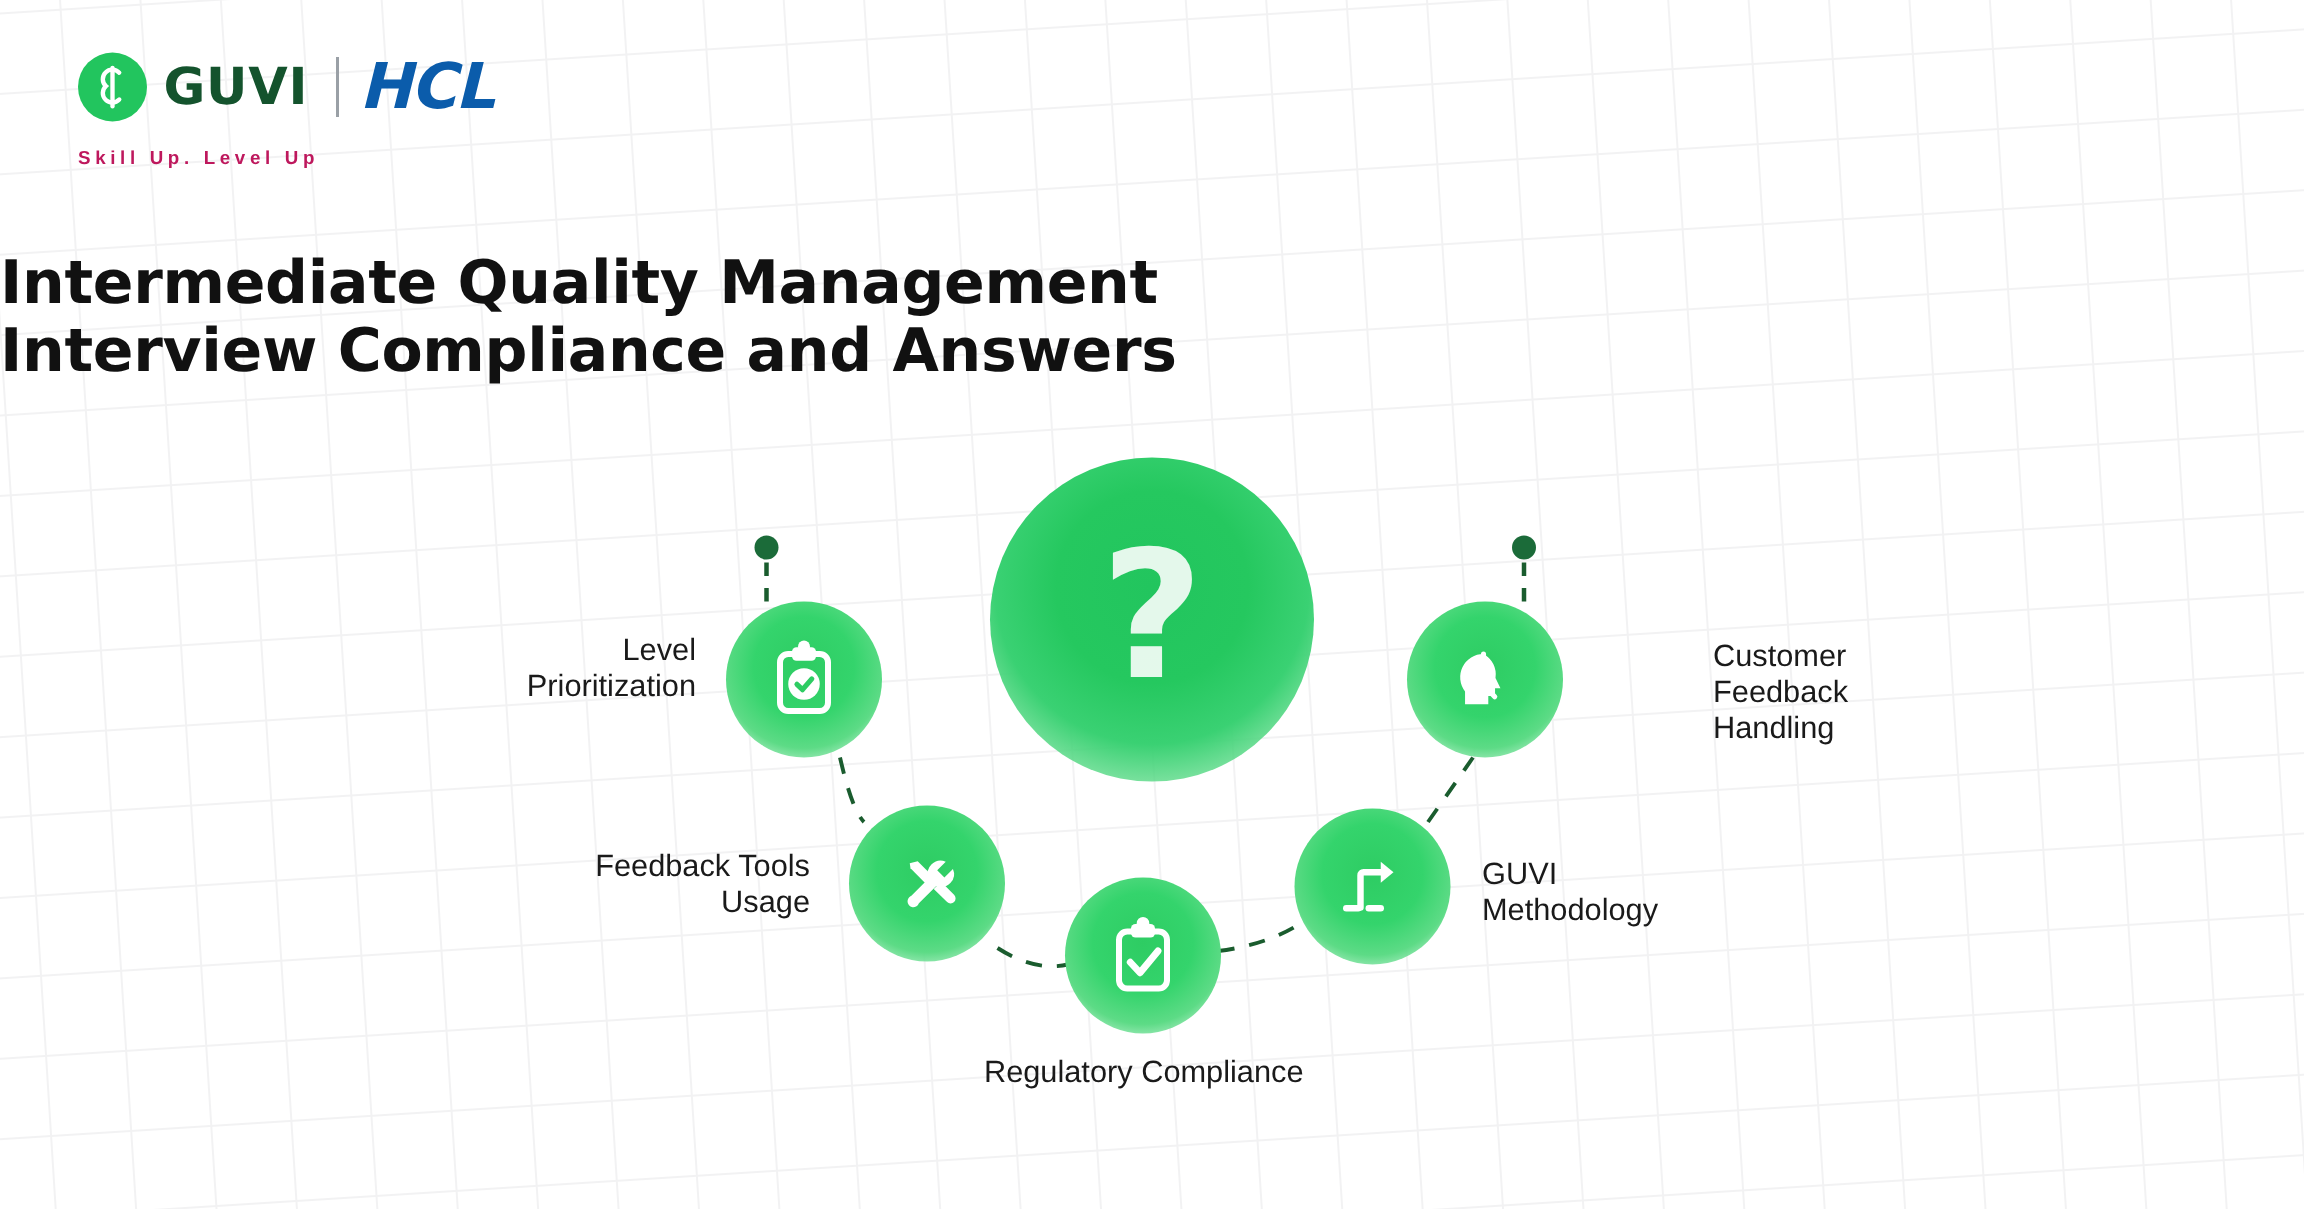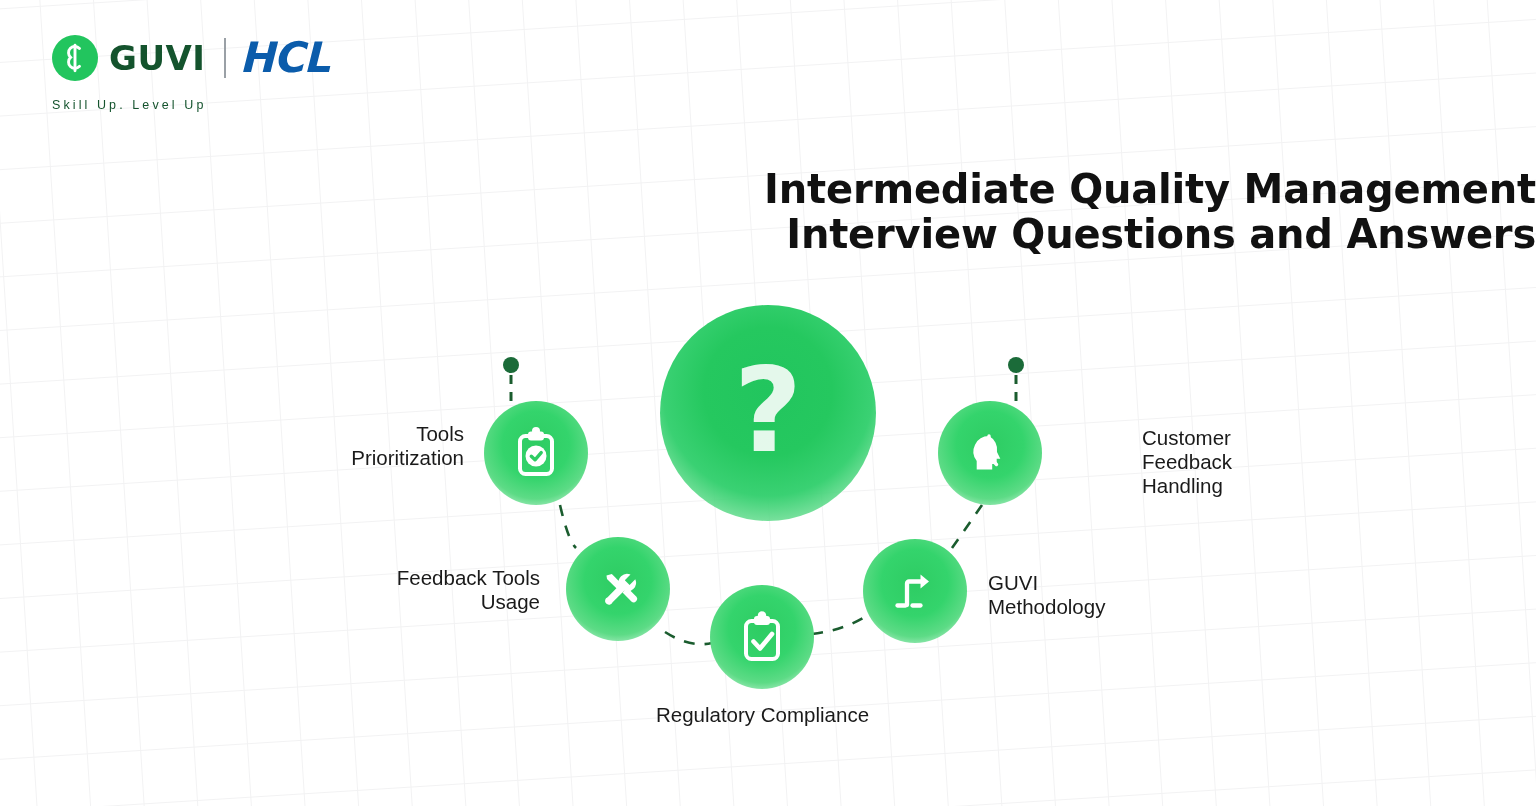--- a/index.html
+++ b/index.html
@@ -36,26 +36,26 @@
   #logo-divider{
     width:2px;height:40px;background:#9aa0a6;margin:0 17px 0 19px;flex:0 0 auto;
   }
   #hcl-word{
     font-family:"DejaVu Sans",sans-serif;
     font-size:42px;font-weight:700;font-style:italic;
     letter-spacing:-1px;color:#0b5cab;line-height:1;
     transform:skewX(-3deg);
   }
   #guvi-tagline{
-    margin-top:12px;font-size:12.5px;font-weight:400;letter-spacing:3.1px;
-    color:#14532d;font-family:"Liberation Sans",sans-serif;
+    margin-top:12px;font-size:12.5px;font-weight:700;letter-spacing:3.1px;
+    color:#be185d;font-family:"Liberation Sans",sans-serif;
   }
   
   #page-title{
-    position:absolute;left:0;right:0;top:140px;text-align:right;
+    position:absolute;left:0;right:0;top:140px;text-align:left;
     font-family:"DejaVu Sans",sans-serif;
     font-size:40px;font-weight:700;color:#111111;
     line-height:1.12;letter-spacing:-0.2px;
   }
   #page-title .t-line{display:block;}
   
   #diagram{position:absolute;left:0;top:0;width:1536px;height:806px;}
   #connectors{position:absolute;left:0;top:0;width:1536px;height:806px;pointer-events:none;}
 
   .node{position:absolute;}
@@ -105,21 +105,21 @@
     </div>
     <div id="guvi-word">GUVI</div>
     <div id="logo-divider"></div>
     <div id="hcl-word">HCL</div>
   </div>
   <div id="guvi-tagline">Skill Up. Level Up</div>
 </div>
 
 <h1 id="page-title">
   <span class="t-line">Intermediate Quality Management</span>
-  <span class="t-line">Interview Questions and Answers</span>
+  <span class="t-line">Interview Compliance and Answers</span>
 </h1>
 
 <div id="diagram">
 
   <svg id="connectors" viewBox="0 0 1536 806">
     <path d="M560 505 Q568 540 576 548" fill="none" stroke="#1a5c2e" stroke-width="2.6" stroke-dasharray="11 10" stroke-linecap="butt"></path>
     <path d="M665 632 Q690 648 712 643" fill="none" stroke="#1a5c2e" stroke-width="2.6" stroke-dasharray="11 10" stroke-linecap="butt"></path>
     <path d="M812 634 Q845 630 868 615" fill="none" stroke="#1a5c2e" stroke-width="2.6" stroke-dasharray="11 10" stroke-linecap="butt"></path>
     <path d="M952 548 Q966 528 982 505" fill="none" stroke="#1a5c2e" stroke-width="2.6" stroke-dasharray="11 10" stroke-linecap="butt"></path>
     <path d="M511 375 L511 405" fill="none" stroke="#1a5c2e" stroke-width="3" stroke-dasharray="9 8" stroke-linecap="butt"></path>
@@ -136,21 +136,21 @@
   <div class="node">
     <div class="bubble small" style="left:484px;top:401px;width:104px;height:104px;">
       <svg width="54" height="54" viewBox="0 0 54 54">
         <rect x="11" y="10" width="32" height="38" rx="5.5" fill="none" stroke="#ffffff" stroke-width="4"></rect>
         <rect x="19" y="5.5" width="16" height="9" rx="3" fill="#ffffff"></rect>
         <circle cx="27" cy="5" r="4" fill="#ffffff"></circle>
         <circle cx="27" cy="30" r="10.5" fill="#ffffff"></circle>
         <path d="M22.3 30.2 L26 33.8 L32.2 26.6" fill="none" stroke="#2ecc63" stroke-width="3.4" stroke-linecap="round" stroke-linejoin="round"></path>
       </svg>
     </div>
-    <div class="node-label right-align" style="left:254px;top:422px;width:210px;">Tools
+    <div class="node-label right-align" style="left:254px;top:422px;width:210px;">Level
 Prioritization</div>
   </div>
 
   <div class="node">
     <div class="bubble small" style="left:566px;top:537px;width:104px;height:104px;">
       <svg width="54" height="54" viewBox="0 0 54 54">
         <path d="M39.5 12.5 a8.6 8.6 0 0 0 -11.4 11.1 L16.6 35.2 a3.9 3.9 0 1 0 5 5 L33.2 28.7
                  a8.6 8.6 0 0 0 11.1 -11.4 L38.6 23 L33.8 18.2 Z" fill="#ffffff"></path>
         <path d="M15.5 13.5 L20.8 12.1 L33.5 24.8 L28.7 29.6 L16 16.9 Z" fill="#ffffff"></path>
         <path d="M31.5 30.6 L36.4 25.8 L45.2 34.6 a3.4 3.4 0 0 1 -4.8 4.8 Z" fill="#ffffff"></path>

